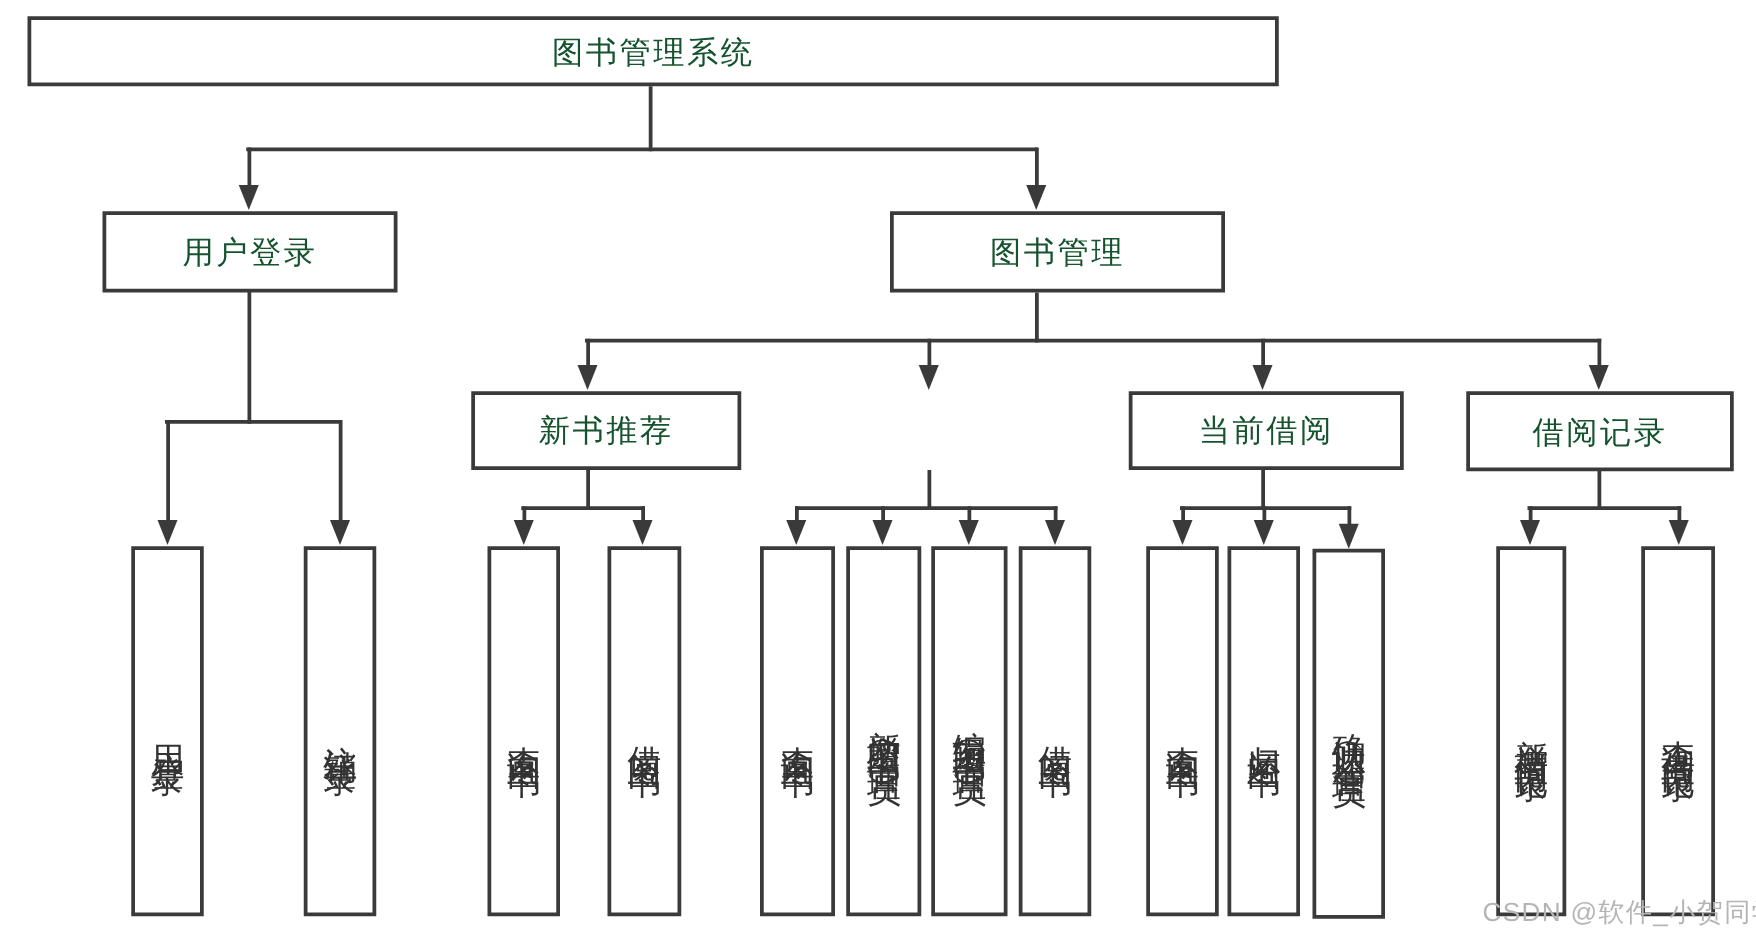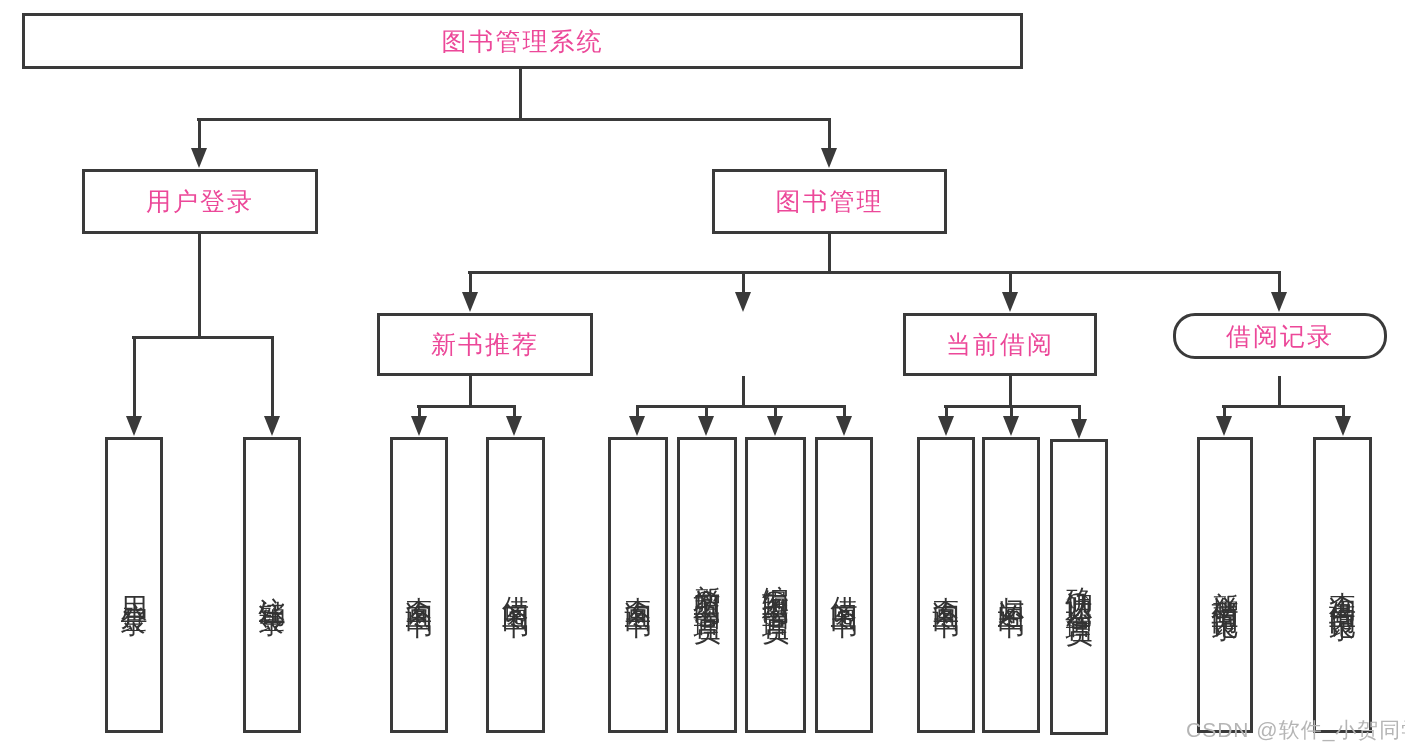--- a/index.html
+++ b/index.html
@@ -2,45 +2,45 @@
 <html><head>
 <meta charset="utf-8">
 <style>
   html,body{margin:0;padding:0;background:#ffffff;}
   body{width:1405px;height:747px;overflow:hidden;font-family:"Liberation Sans","DejaVu Sans",sans-serif;}
   #canvas{position:relative;width:1405px;height:747px;background:#ffffff;}
 
   .node{
     position:absolute;box-sizing:border-box;border:3px solid #3a3a3a;background:#ffffff;
     display:flex;align-items:center;justify-content:center;
-    font-size:25px;color:#ec4899;letter-spacing:2px;white-space:nowrap;
+    font-size:25px;color:#14532d;letter-spacing:2px;white-space:nowrap;
   }
   .vnode{
     position:absolute;box-sizing:border-box;border:3px solid #3a3a3a;background:#ffffff;
     writing-mode:vertical-rl;text-orientation:mixed;
     display:flex;align-items:center;justify-content:center;
     font-size:27px;color:#333333;letter-spacing:5px;line-height:52px;
   }
   .ln{position:absolute;background:#3a3a3a;}
   .ah{position:absolute;width:0;height:0;border-left:8px solid transparent;border-right:8px solid transparent;border-top:20px solid #3a3a3a;}
   .watermark{position:absolute;left:1186px;top:716px;font-size:21px;color:#b5b5b5;letter-spacing:1px;white-space:nowrap;}
 </style>
 </head>
 <body>
 
 <div id="canvas">
 
   <div class="node" style="left:22px;top:13px;width:1001px;height:56px;">图书管理系统</div>
 
   <div class="node" style="left:82px;top:169px;width:236px;height:65px;">用户登录</div>
-  <div class="node" style="left:712px;top:169px;width:235px;height:65px;">图书管理</div>
+  <div class="node" style="left:712px;top:169px;width:268px;height:65px;">图书管理</div>
 
   <div class="node" style="left:377px;top:313px;width:216px;height:63px;">新书推荐</div>
-  <div class="node" style="left:903px;top:313px;width:194px;height:63px;">当前借阅</div>
-  <div class="node" style="left:1173px;top:313px;width:214px;height:46px;border-radius:22px;">借阅记录</div>
+  <div class="node" style="left:903px;top:313px;width:220px;height:63px;">当前借阅</div>
+  <div class="node" style="left:1173px;top:313px;width:214px;height:64px;">借阅记录</div>
 
   <div class="vnode" style="left:105px;top:437px;width:58px;height:296px;">用户登录</div>
   <div class="vnode" style="left:243px;top:437px;width:58px;height:296px;">注销登录</div>
 
   <div class="vnode" style="left:390px;top:437px;width:58px;height:296px;">查询图书</div>
   <div class="vnode" style="left:486px;top:437px;width:59px;height:296px;">借阅图书</div>
 
   <div class="vnode" style="left:608px;top:437px;width:60px;height:296px;">查询图书</div>
   <div class="vnode" style="left:677px;top:437px;width:60px;height:296px;">新增图书（管理员）</div>
   <div class="vnode" style="left:745px;top:437px;width:61px;height:296px;">编辑图书（管理员）</div>

